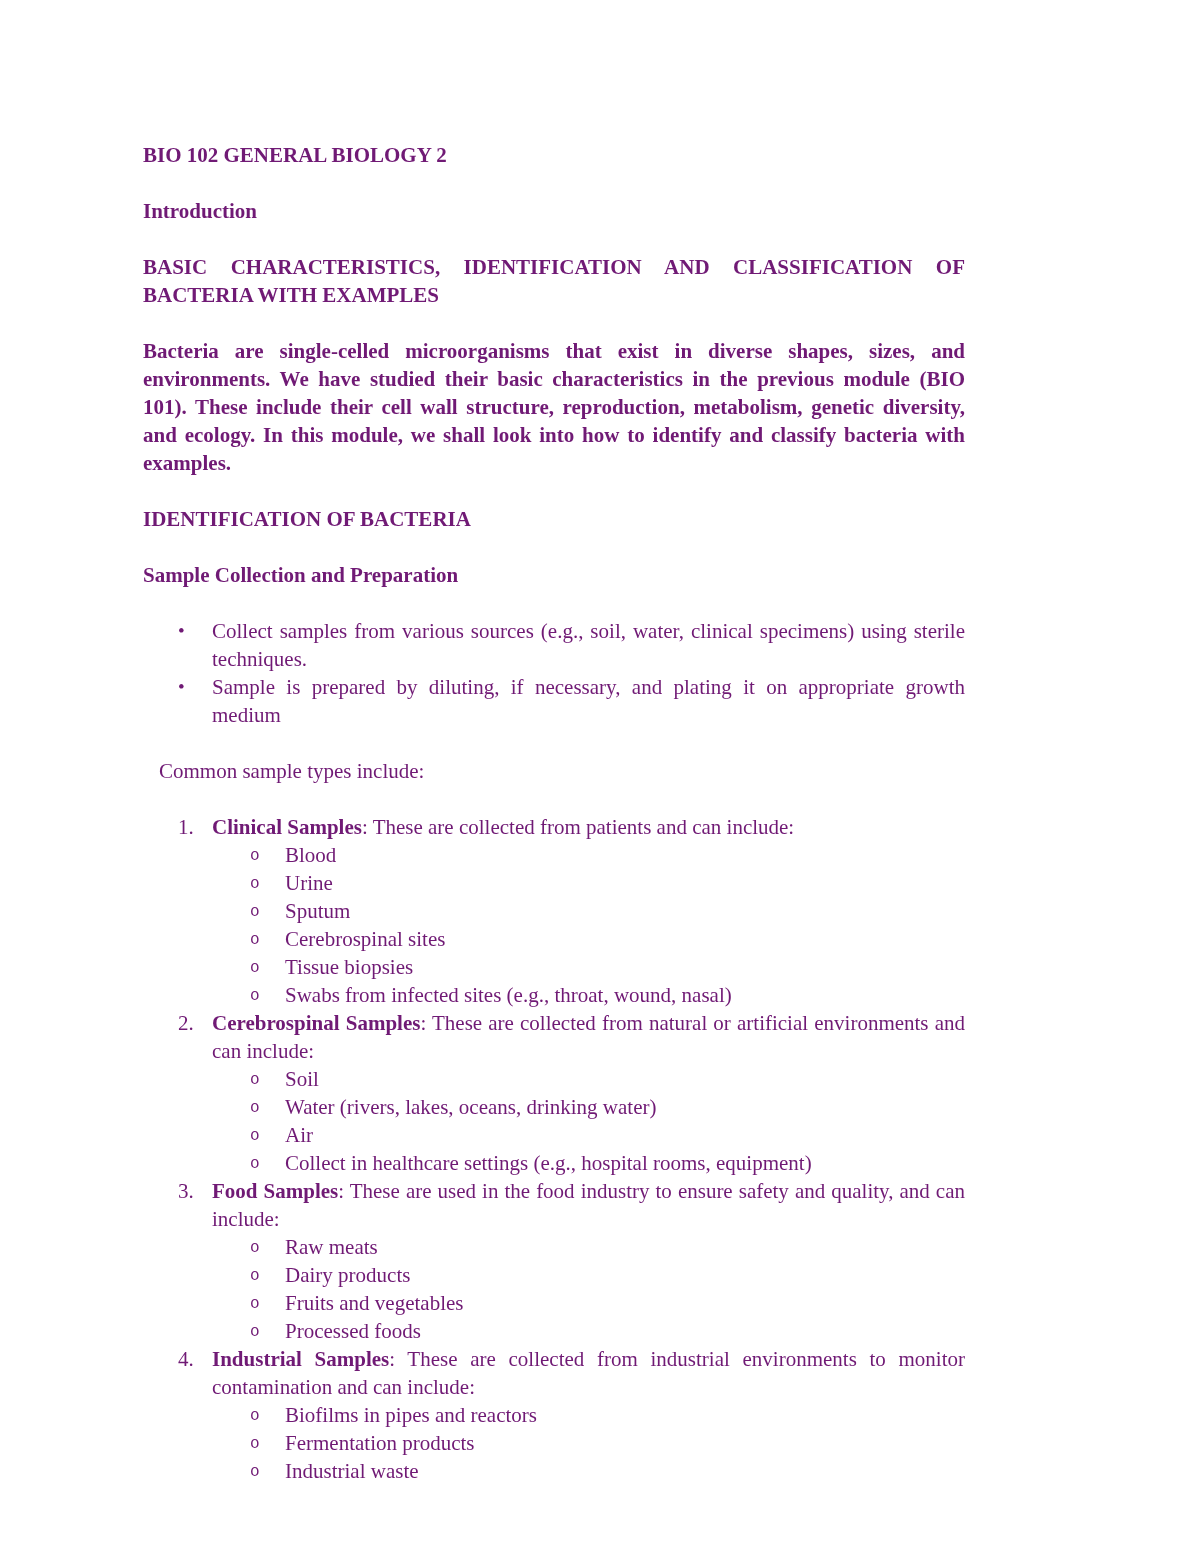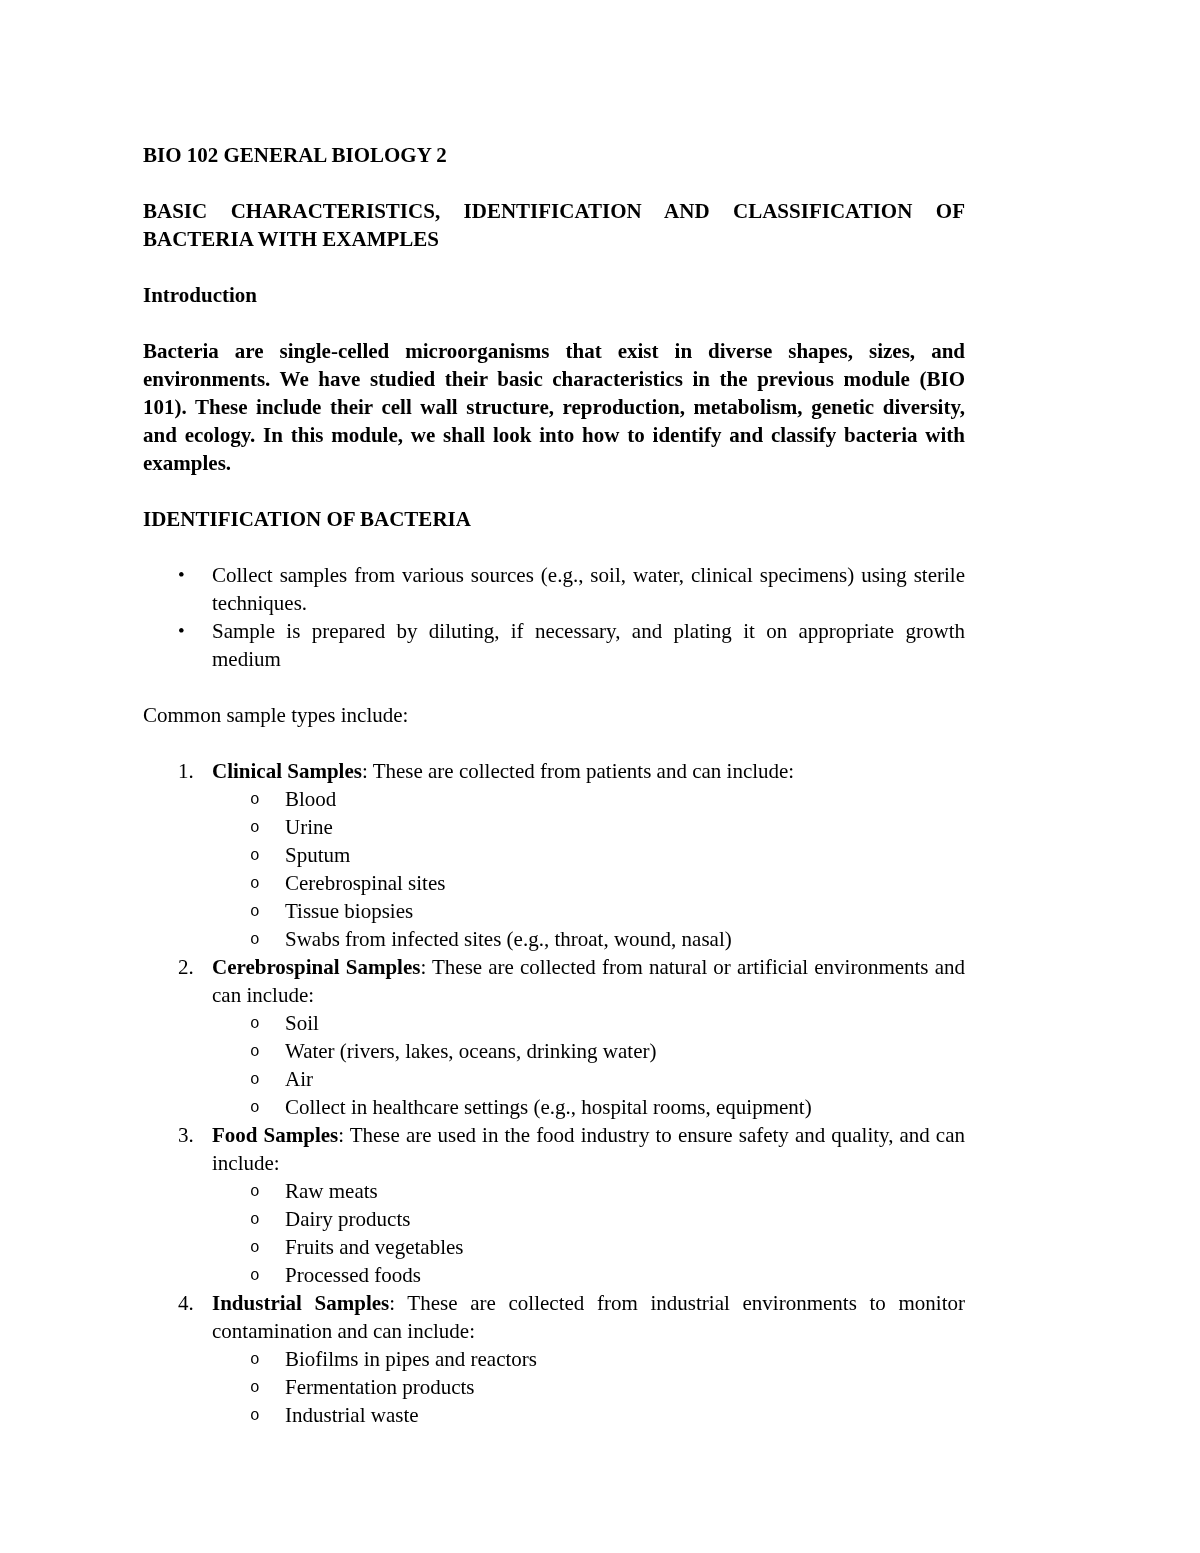--- a/index.html
+++ b/index.html
@@ -10,40 +10,40 @@
   .page {
     position: relative;
     width: 1108px;
     min-height: 1553px;
     box-sizing: border-box;
     background: #ffffff;
     padding: 141px 143px 40px 143px;
     font-family: "Liberation Serif", "DejaVu Serif", serif;
     font-size: 21px;
     line-height: 28px;
-    color: #000000;
+    color: #701a75;
   }
   .heading {
     font-weight: bold;
     margin: 0 0 28px 0;
   }
   .heading-line {
     font-weight: bold;
   }
   .jline {
     text-align: justify;
     text-align-last: justify;
   }
   .para {
     margin: 0 0 28px 0;
     text-align: justify;
     font-weight: bold;
   }
   .plain {
-    margin: 0 0 28px 0;
+    margin: 0 0 28px 16px;
   }
   .list {
     margin: 0 0 28px 0;
   }
   .bullet-item, .num-item {
     position: relative;
     padding-left: 69px;
     text-align: justify;
   }
   .marker-l1 {
@@ -69,31 +69,32 @@
     font-weight: bold;
   }
 </style>
 </head>
 <body>
 
 <div class="page">
 
   <div class="heading">BIO 102 GENERAL BIOLOGY 2</div>
 
+  <div class="heading">Introduction</div>
+
   <div class="heading">
     <div class="heading-line jline">BASIC CHARACTERISTICS, IDENTIFICATION AND CLASSIFICATION OF</div>
     <div class="heading-line">BACTERIA WITH EXAMPLES</div>
   </div>
 
-  <div class="heading">Introduction</div>
-
   <p class="para">Bacteria are single-celled microorganisms that exist in diverse shapes, sizes, and environments. We have studied their basic characteristics in the previous module (BIO 101). These include their cell wall structure, reproduction, metabolism, genetic diversity, and ecology. In this module, we shall look into how to identify and classify bacteria with examples.</p>
 
   <div class="heading">IDENTIFICATION OF BACTERIA</div>
 
+  <div class="heading">Sample Collection and Preparation</div>
 
   <div class="list" id="collection-bullets">
       <div class="bullet-item"><span class="marker-l1 bullet-glyph">•</span><span>Collect samples from various sources (e.g., soil, water, clinical specimens) using sterile techniques.</span></div>
       <div class="bullet-item"><span class="marker-l1 bullet-glyph">•</span><span>Sample is prepared by diluting, if necessary, and plating it on appropriate growth medium</span></div>
     </div>
 
   <p class="plain">Common sample types include:</p>
 
   <div class="list" id="sample-types">
       <div class="num-item"><span class="marker-l1">1.</span><span class="item-label">Clinical Samples</span><span>: These are collected from patients and can include:</span></div>

